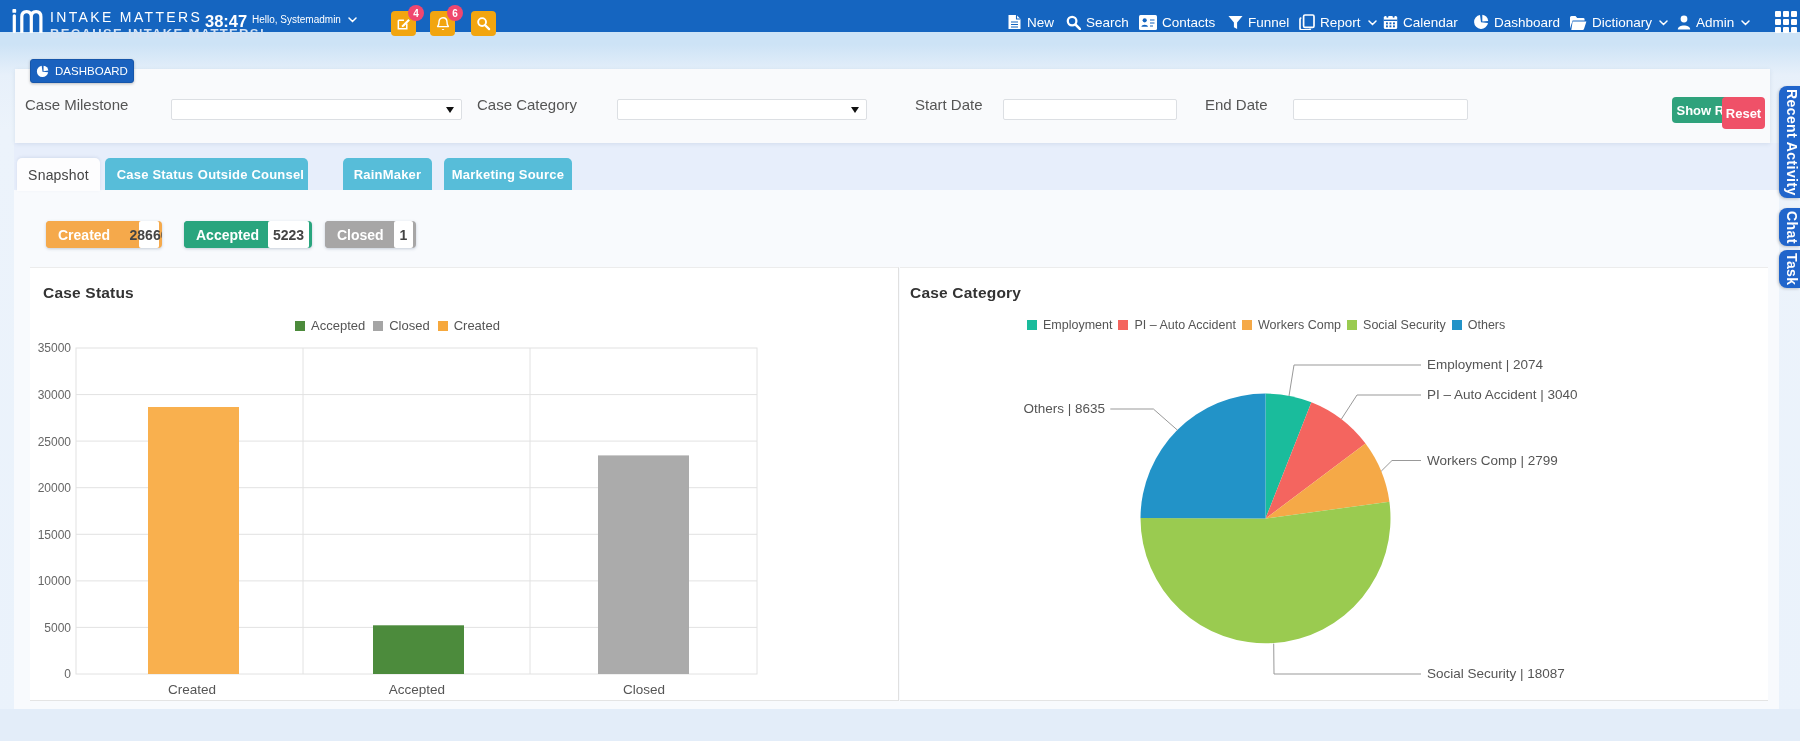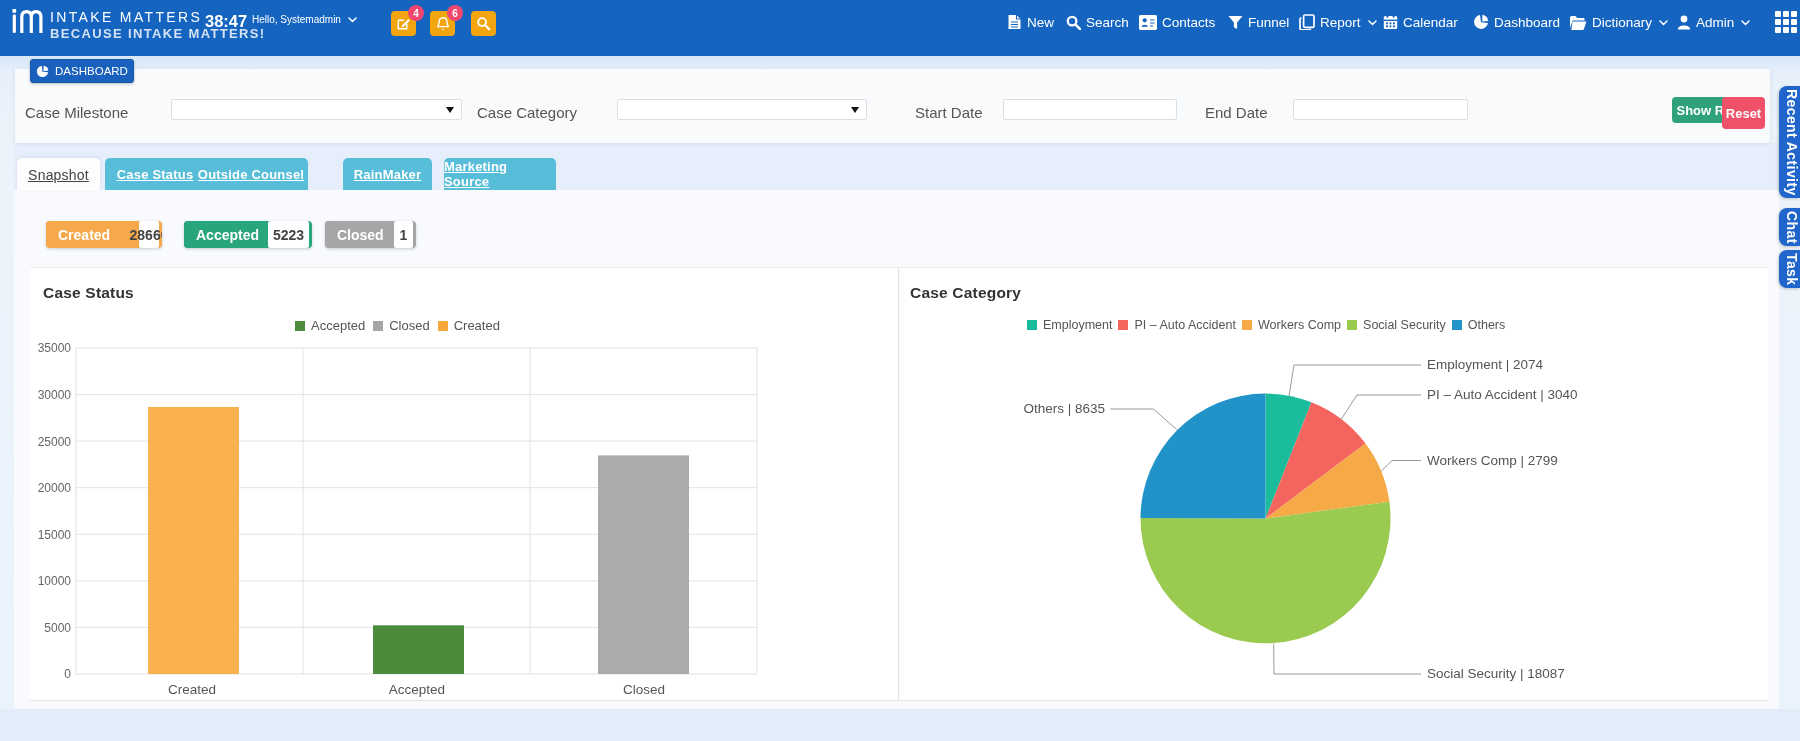--- a/index.html
+++ b/index.html
@@ -1,45 +1,45 @@
 <!DOCTYPE html>
 <html><head>
 <meta charset="utf-8">
 <style>
 * { margin:0; padding:0; box-sizing:border-box; }
 html,body { width:1800px; height:741px; overflow:hidden; font-family:"Liberation Sans", sans-serif; }
 body { position:relative; background:linear-gradient(180deg,#cde3f6 44px,#e7f0fa 75px,#ecf3fb 130px,#eaf2fb 741px); }
 
-.hdr { position:absolute; left:0; top:0; width:1800px; height:56px; background:#1565c0; }
+.hdr { position:absolute; left:0; top:0; width:1800px; height:32px; background:#1565c0; }
 .logo-im { position:absolute; left:12px; top:9px; }
 .logo-t1 { position:absolute; left:50px; top:9px; font-size:14px; color:#fff; letter-spacing:2.35px; white-space:nowrap; }
 .logo-t2 { position:absolute; left:50px; top:26px; font-size:13px; font-weight:bold; color:#d4e2f4; letter-spacing:1.35px; white-space:nowrap; }
 .timer { position:absolute; left:205px; top:12px; font-size:16.5px; font-weight:bold; color:#fff; }
 .hello { position:absolute; left:252px; top:14px; font-size:10px; color:#fff; }
 .hello svg.chv { margin-left:7px; } .nav .it svg.chv { margin-left:2px; position:relative; top:1px; }
 .obtn { position:absolute; top:11px; width:25px; height:25px; background:#f2a50f; border-radius:4px; display:flex; align-items:center; justify-content:center; }
 .badge { position:absolute; top:-6px; right:-8px; width:16px; height:16px; border-radius:50%; background:#ef476f; color:#fff; font-size:10px; font-weight:bold; display:flex; align-items:center; justify-content:center; }
 .nav { position:absolute; left:0; top:0; width:1800px; height:44px; color:#fff; font-size:13.5px; }
 .nav .it { position:absolute; top:0; height:44px; display:flex; align-items:center; gap:5px; white-space:nowrap; }
 .grid9 { position:absolute; right:3px; top:11px; width:22px; height:22px; }
 
 .dashbtn { position:absolute; left:30px; top:59px; width:104px; height:24px; background:#1a61be; border:1px solid #1656ab; border-radius:3px; color:#fff; font-size:11.5px; display:flex; align-items:center; justify-content:center; gap:6px; box-shadow:0 1px 3px rgba(0,0,0,.25); z-index:5; }
 
 .fpanel { position:absolute; left:15px; top:69px; width:1755px; height:74px; background:#f9fafc; box-shadow:0 1px 4px rgba(60,90,130,.12); }
-.flabel { position:absolute; top:104px; font-size:15px; color:#555; }
+.flabel { position:absolute; top:96px; font-size:15px; color:#555; }
 .fsel { position:absolute; top:99px; height:21px; background:#fff; border:1px solid #dcdfe3; border-radius:2px; }
 .fsel .tri { position:absolute; right:7px; top:7px; width:0; height:0; border-left:4.5px solid transparent; border-right:4.5px solid transparent; border-top:6px solid #111; }
 .finp { position:absolute; top:99px; height:21px; background:#fff; border:1px solid #dcdfe3; border-radius:2px; }
 .btn-show { position:absolute; left:1628px; top:97px; width:87px; height:26px; background:#2fa27c; border-radius:4px; color:#fff; font-size:13px; font-weight:bold; display:flex; align-items:center; justify-content:center;margin-left:44px; }
 .btn-reset { position:absolute; left:1722px; top:97px; width:43px; height:32px; background:#ef5168; border-radius:4px; color:#fff; font-size:13px; font-weight:bold; display:flex; align-items:center; justify-content:center; }
 
 .tabstrip { position:absolute; left:14px; top:143px; width:1765px; height:47px; background:#e7eefb; }
 .contentbg { position:absolute; left:14px; top:190px; width:1765px; height:519px; background:#f8fafd; }
 .bottomband { position:absolute; left:0; top:709px; width:1800px; height:32px; background:#e3edf9; }
-.tab { position:absolute; top:158px; height:32px; border-radius:5px 5px 0 0; background:#57bdd9; color:#fff; font-size:13px; font-weight:bold; letter-spacing:.2px; display:flex; align-items:center; justify-content:center;text-decoration:underline; }
+.tab { position:absolute; top:158px; height:32px; border-radius:5px 5px 0 0; background:#57bdd9; color:#fff; font-size:13px; font-weight:bold; letter-spacing:.2px; display:flex; align-items:center; justify-content:center; }
 .tab.active { background:#fdfdfe; color:#444; font-weight:normal; font-size:14px; box-shadow:0 -1px 3px rgba(80,110,150,.12); }
 
 .chip { position:absolute; top:221px; height:27px; display:flex; border-radius:4px; box-shadow:0 1px 3px rgba(80,100,130,.3); font-size:14px; font-weight:bold; overflow:hidden; }
 .chip .lab { color:#fff; display:flex; align-items:center; padding:0 12px; }
 .chip .num { background:#fff; color:#444; display:flex; align-items:center; justify-content:center; margin:0 3px 0 0; border-radius:2px; }
 
 .panel { position:absolute; top:267px; height:434px; background:#fff; border-top:1px solid #ececec; border-bottom:1px solid #e4e4e4; }
 .ptitle { position:absolute; font-size:15.5px; font-weight:bold; color:#333; letter-spacing:.2px; }
 .legend { position:absolute; display:flex; gap:8px; font-size:13px; color:#555; align-items:center; }
 .legend .li { display:flex; align-items:center; gap:6px; }
@@ -173,21 +173,21 @@
 <div class="finp" style="left:1003px; width:174px;"></div>
 <div class="flabel" style="left:1205px;">End Date</div>
 <div class="finp" style="left:1293px; width:175px;"></div>
 <div class="btn-show">Show Result</div>
 <div class="btn-reset">Reset</div>
 
 <div class="tab active" style="left:17px; width:83px; height:33px;">Snapshot</div>
 <div class="tab" style="left:105px; width:100px;">Case Status</div>
 <div class="tab" style="left:194px; width:114px;">Outside Counsel</div>
 <div class="tab" style="left:343px; width:89px;">RainMaker</div>
-<div class="tab" style="left:444px; width:112px;">Marketing Source</div>
+<div class="tab" style="left:444px; width:128px;">Marketing Source</div>
 
 <div class="chip" style="left:46px; background:#f5a94b;">
     <div class="lab" style="background:#f5a94b; width:74px;">Created</div>
     <div class="num" style="width:20px;margin-left:19px;">28660</div>
   </div>
 <div class="chip" style="left:184px; background:#29a57e;">
     <div class="lab" style="background:#29a57e; width:84px;">Accepted</div>
     <div class="num" style="width:41px;">5223</div>
   </div>
 <div class="chip" style="left:325px; background:#a7a6a6;">

